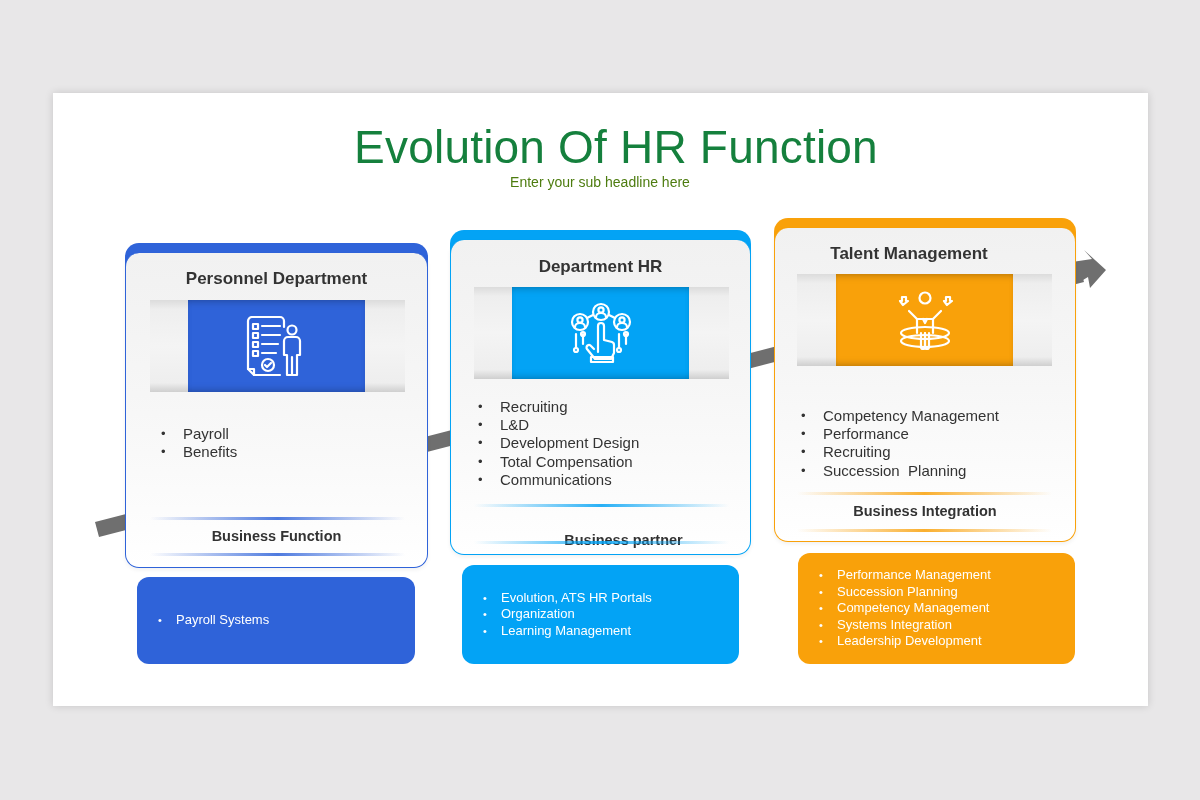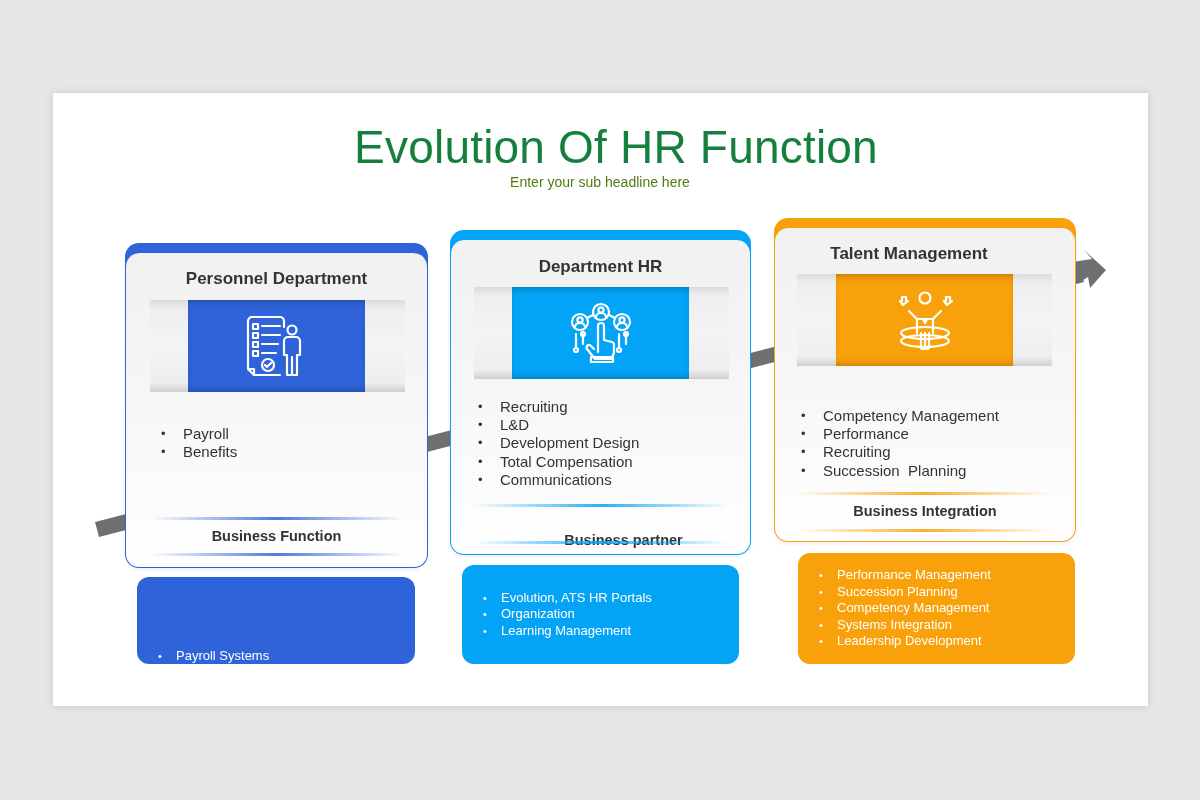--- a/index.html
+++ b/index.html
@@ -115,21 +115,21 @@
 
   <ul class="bullets" style="left:158px; top:425px;">
     <li>Payroll</li>
     <li>Benefits</li>
   </ul>
 
   <div class="divider" style="left:150px; top:517px; width:255px;"></div>
   <div class="card-footer" style="left:125px; width:303px; top:528px;">Business Function</div>
   <div class="divider" style="left:150px; top:553px; width:255px;"></div>
 
-  <div class="sub-box" style="left:137px; top:577px; width:278px; height:87px; background:#2f63d9;align-items:flex-end;">
+  <div class="sub-box" style="left:137px; top:577px; width:278px; height:87px; background:#2f63d9;">
     <ul style="margin-left:19px;">
       <li>Payroll Systems</li>
     </ul>
   </div>
 </div>
 
 <div style="--accent:#03a3f5;">
   <div class="card-back" style="left:450px; top:230px; width:301px; height:60px; background:#03a3f5;"></div>
   <div class="card" style="left:450px; top:240px; width:301px; height:315px;"></div>
   <div class="card-title" style="left:450px; width:301px; top:257px;">Department HR</div>

